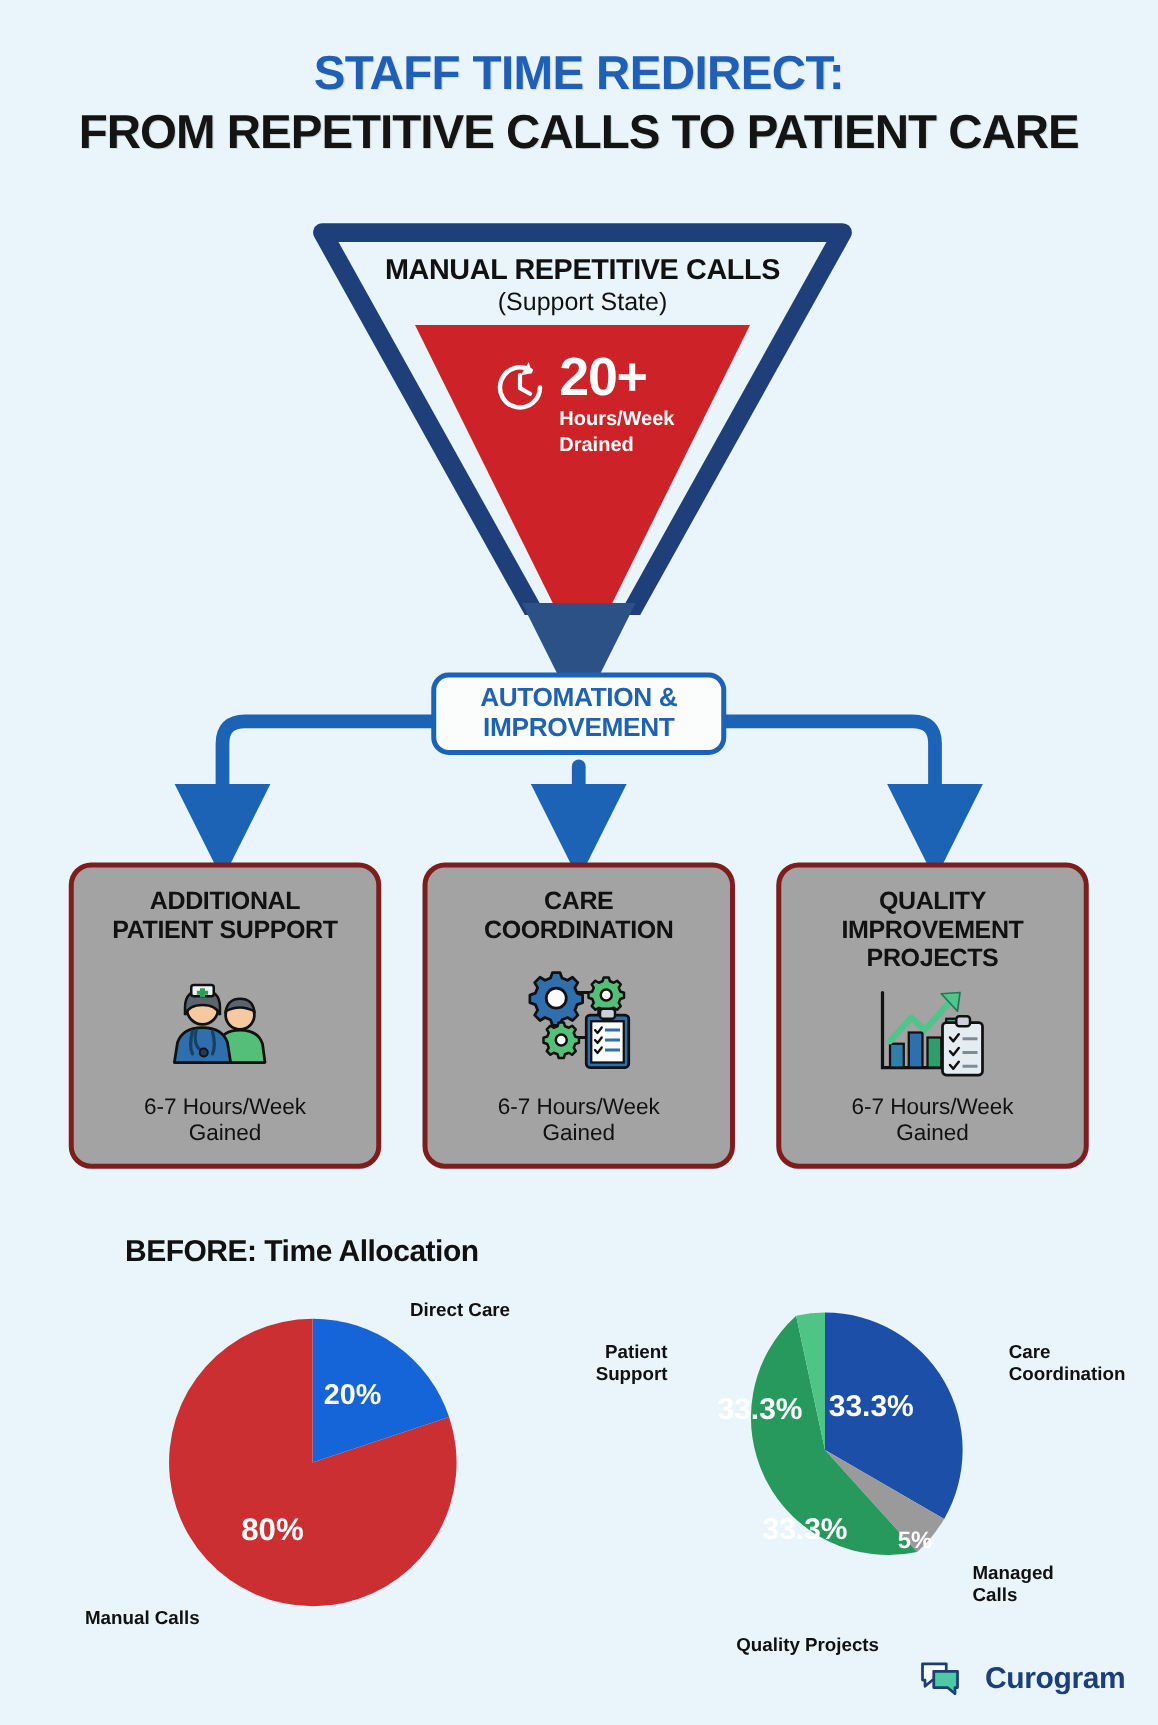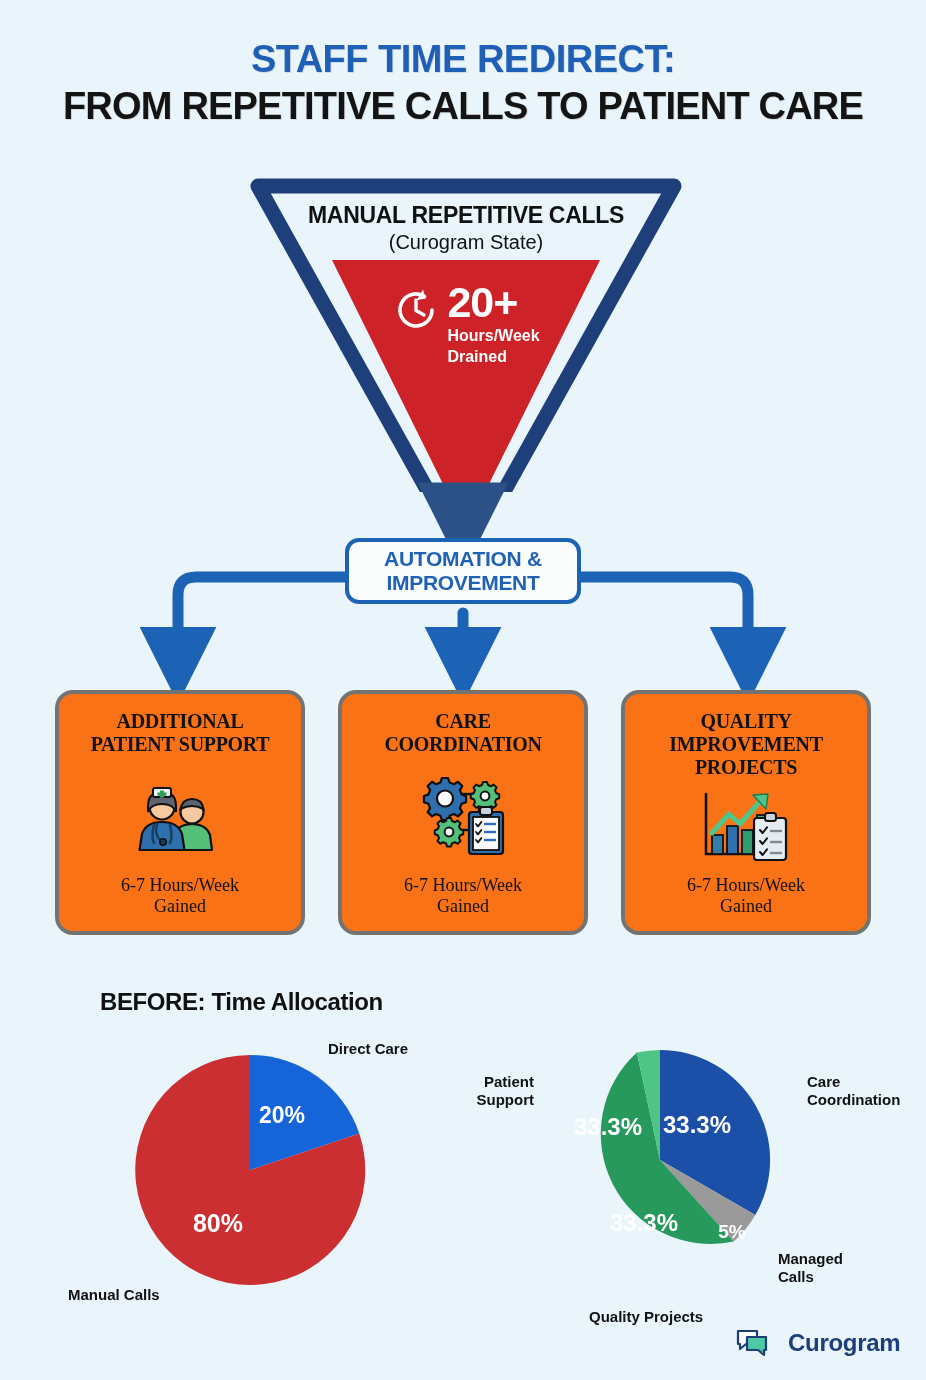--- a/index.html
+++ b/index.html
@@ -55,23 +55,23 @@
     display:flex;align-items:center;justify-content:center;text-align:center;
     box-sizing:border-box;z-index:3;
   }
   .auto-box span{
     font-size:21px;font-weight:bold;color:#1f62b4;line-height:1.15;letter-spacing:-0.3px;
   }
 
   
   .card{
     position:absolute;top:690px;width:250px;height:245px;
-    background:#f97316;border:4px solid #737373;border-radius:18px;
+    background:#a3a3a3;border:4px solid #7f1d1d;border-radius:18px;
     box-sizing:border-box;padding-top:16px;
-    display:flex;flex-direction:column;align-items:center;z-index:3;font-family:Liberation Serif, serif;
+    display:flex;flex-direction:column;align-items:center;z-index:3;
   }
   .card.c1{left:55px;}
   .card.c2{left:338px;}
   .card.c3{left:621px;}
   .card-title{
     font-size:20px;font-weight:bold;color:#111;text-align:center;line-height:1.14;
     letter-spacing:-0.3px;padding:0 8px;
   }
   .card-icon{flex:1;display:flex;align-items:center;justify-content:center;}
   .card-foot{
@@ -108,21 +108,21 @@
 
   <div class="funnel">
     <svg width="460" height="320" viewBox="0 0 460 320">
 
       <path d="M 96 88 L 364 88 L 253 312 L 207 312 Z" fill="#cc2228"></path>
 
       <path d="M 22 14 L 438 14 L 262 330 L 262 392 L 198 392 L 198 330 Z" fill="none" stroke="#1e3f7a" stroke-width="15" stroke-linejoin="round" stroke-linecap="round"></path>
     </svg>
     <div class="funnel-head">
       <div class="fh1">MANUAL REPETITIVE CALLS</div>
-      <div class="fh2">(Curogram State)</div>
+      <div class="fh2">(Support State)</div>
     </div>
     <div class="funnel-stat">
       <svg class="clock-ico" viewBox="0 0 48 48">
         <path d="M40 24 A16 16 0 1 1 32.5 10.4" fill="none" stroke="#fff" stroke-width="3.6" stroke-linecap="round"></path>
         <path d="M31 3.5 L33.6 12.6 L24.6 14.2 Z" fill="#fff"></path>
         <path d="M24 14 L24 24.5 L32 29" fill="none" stroke="#fff" stroke-width="3.4" stroke-linecap="round" stroke-linejoin="round"></path>
       </svg>
       <div class="stat-text">
         <div class="stat-num">20+</div>
         <div class="stat-sub">Hours/Week</div>

